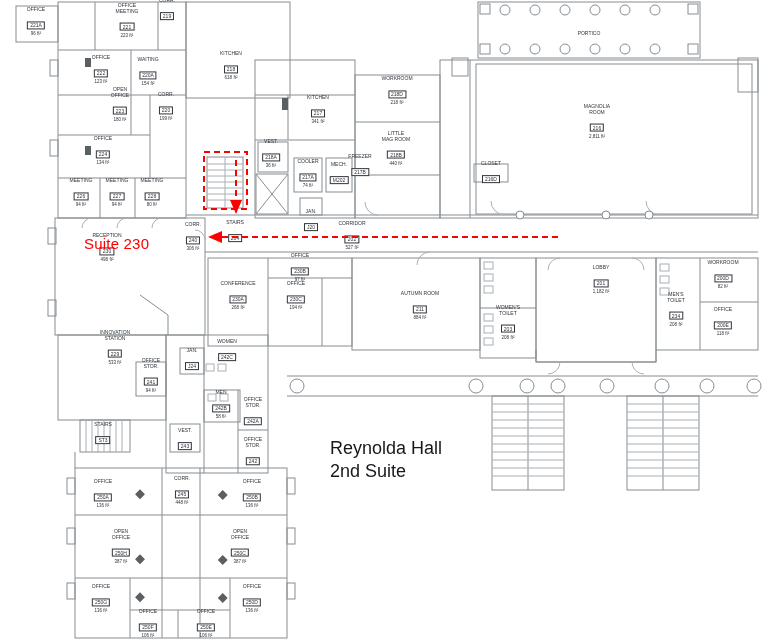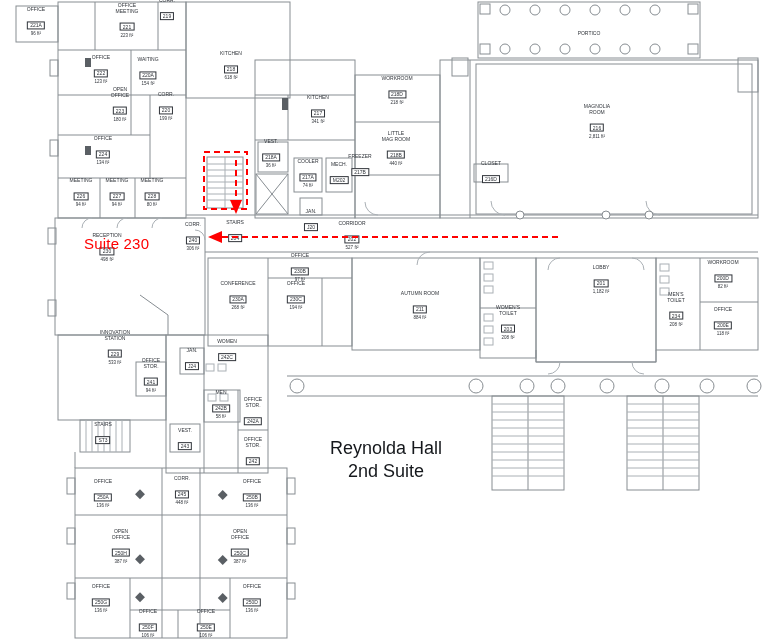--- a/index.html
+++ b/index.html
@@ -6,21 +6,21 @@
   html,body { background:#fff; font-family:"Liberation Sans", sans-serif; }
   :root { --accent:#ff0000; --wall:#878d92; --fix:#aab0b5; --ink:#30343a; }
   .canvas { position:relative; width:768px; height:643px; background:#fff; overflow:hidden; }
   .walls-svg, .anno-svg { position:absolute; left:0; top:0; }
   .labels { position:absolute; left:0; top:0; width:768px; height:643px; pointer-events:none; }
   .room-label { position:absolute; transform:translate(-50%,-50%); text-align:center; color:var(--ink); }
   .rname { font-size:5px; line-height:1.15; white-space:pre-line; }
   .rnum  { display:inline-block; font-size:5px; line-height:1.3; border:1px solid var(--ink); padding:0 2px; background:#fff; }
   .rarea { font-size:4.5px; line-height:1.2; }
   .suite-label { position:absolute; left:84px; top:235px; color:var(--accent); font-size:15px; letter-spacing:0.2px; }
-  .floor-title { position:absolute; left:330px; top:437px; color:#15181c; font-size:18px; line-height:1.28;text-align:center; }
+  .floor-title { position:absolute; left:330px; top:437px; color:#15181c; font-size:18px; line-height:1.28; }
 </style>
 </head>
 <body>
 
 <div class="canvas">
 
   <svg class="walls-svg" width="768" height="643" viewBox="0 0 768 643">
 
     <g stroke="#878d92" fill="none" stroke-width="1">
 

